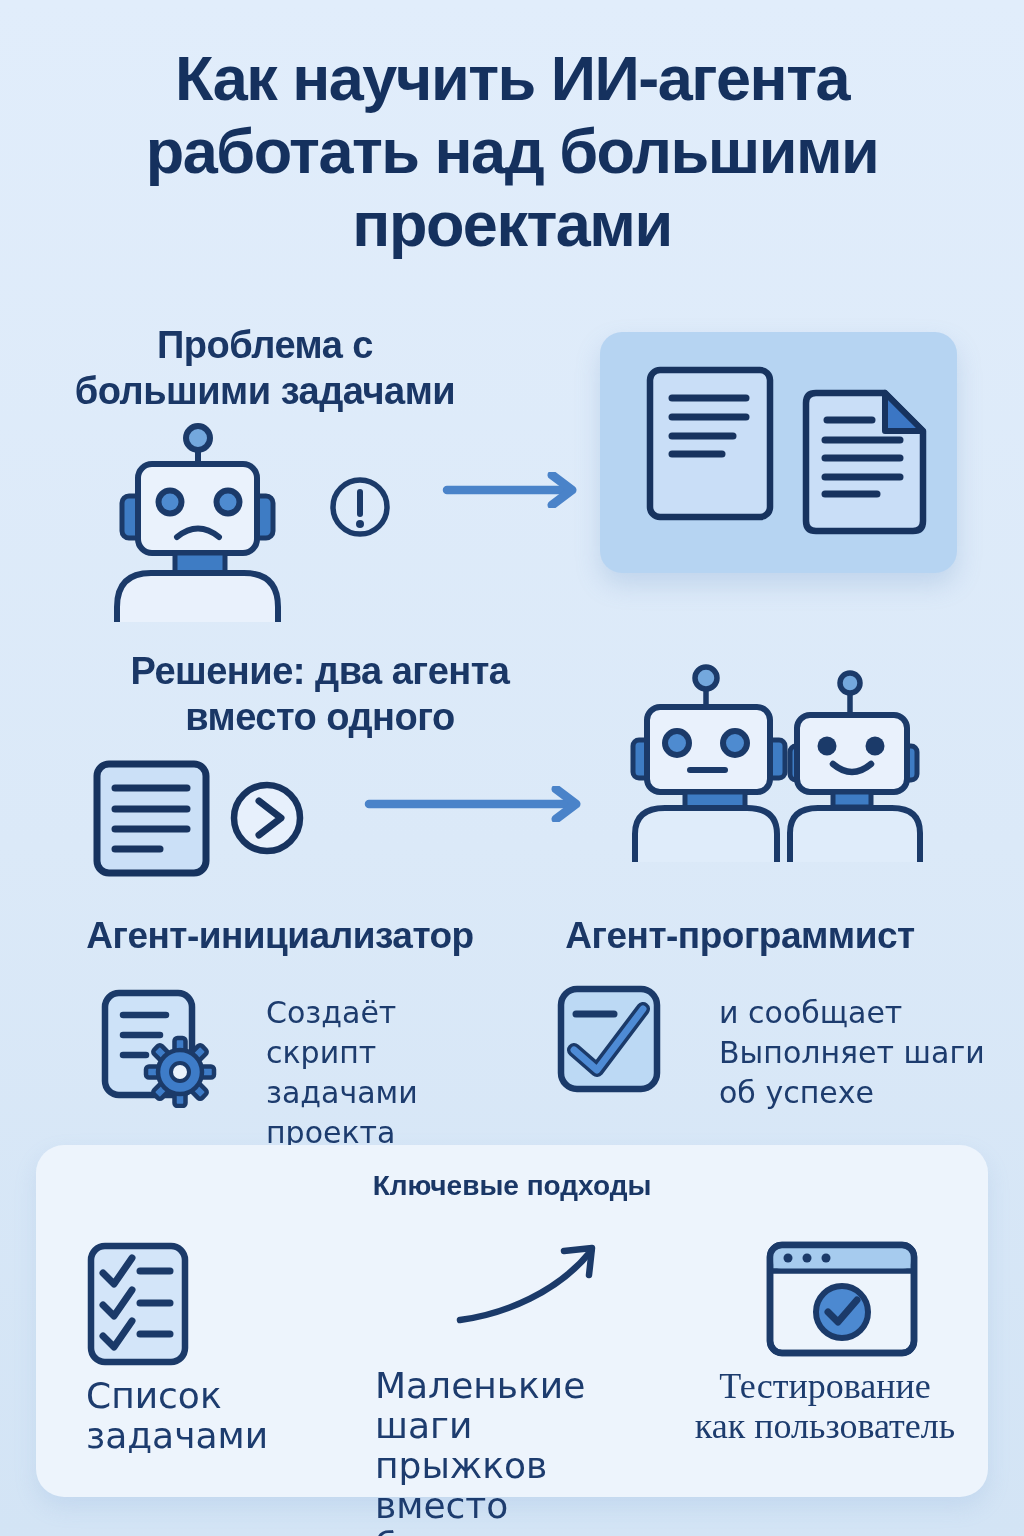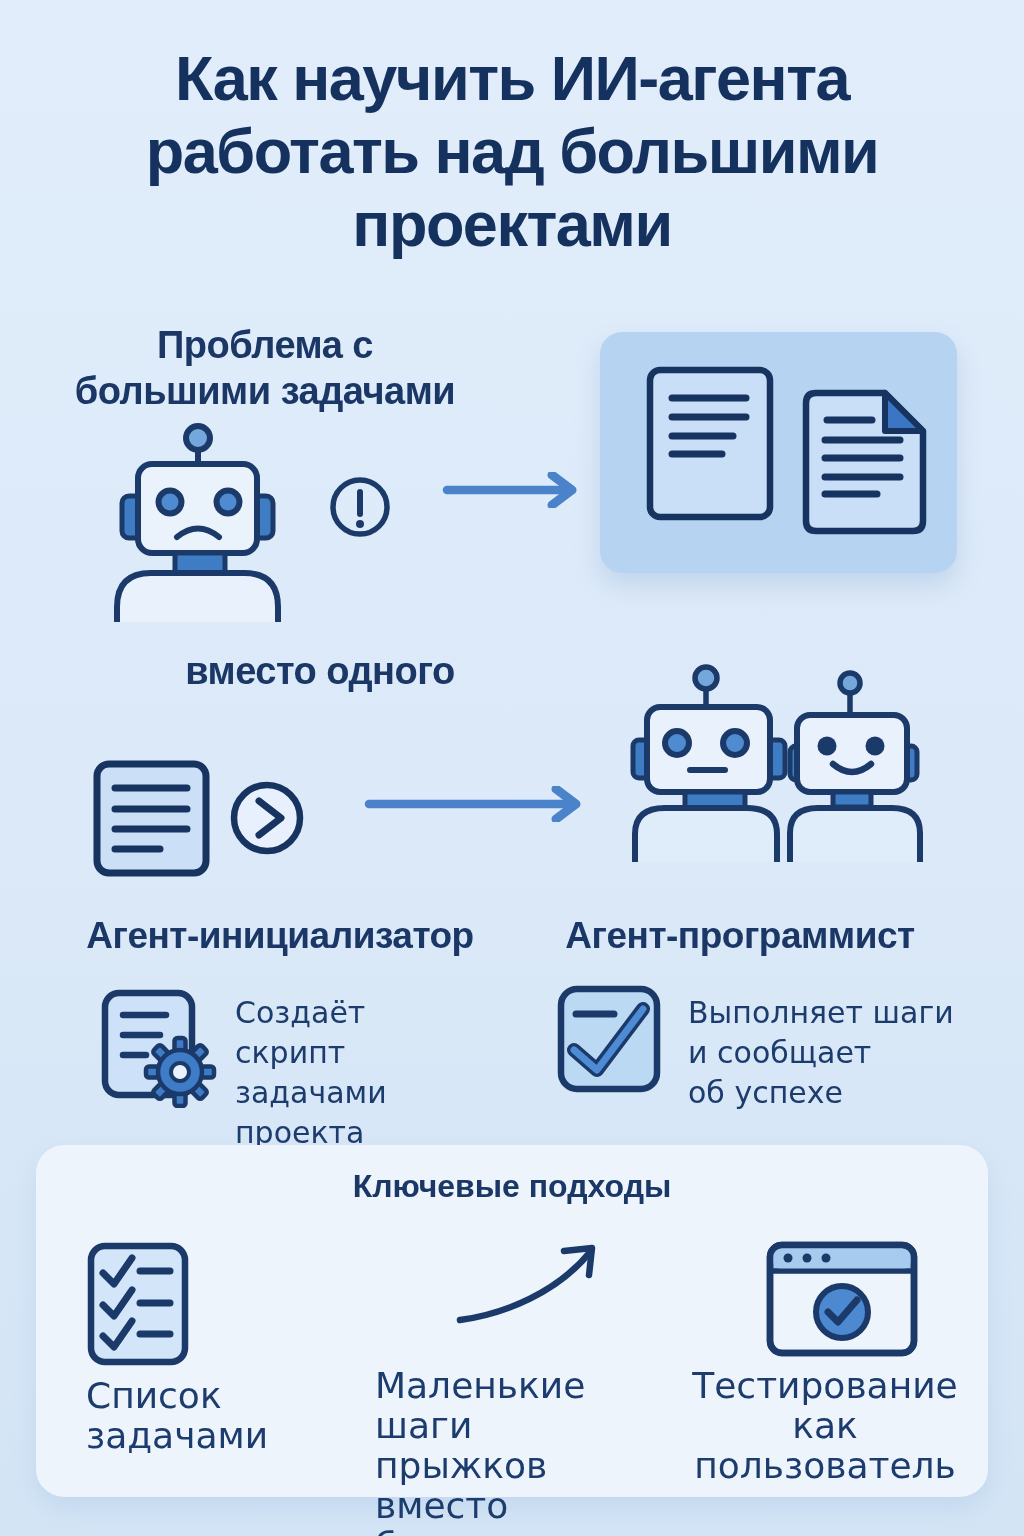--- a/index.html
+++ b/index.html
@@ -18,37 +18,37 @@
   .sec-heading{
     font-size:38px;line-height:46px;font-weight:700;color:#1a3766;text-align:center;
     letter-spacing:-0.5px;
   }
   .agent-title{
     font-size:37px;line-height:42px;font-weight:700;color:#1a3766;text-align:center;
     letter-spacing:-0.5px;
   }
   .desc{
     font-family:"DejaVu Sans",sans-serif;
-    font-size:30px;line-height:40px;font-weight:400;color:#1d3c6e;
+    font-size:30px;line-height:40px;font-weight:400;color:#1d3c6e;margin-left:31px;
   }
   .approach-label{
     font-family:"DejaVu Sans",sans-serif;
     font-size:36px;line-height:40px;font-weight:400;color:#1d3c6e;
   }
   .panel{
     left:600px;top:332px;width:357px;height:241px;border-radius:22px;
     background:#b6d4f2;box-shadow:0 12px 24px rgba(110,150,200,0.25);
   }
   .bottom-card{
     left:36px;top:1145px;width:952px;height:352px;border-radius:28px;
     background:#edf4fc;box-shadow:0 10px 22px rgba(120,160,210,0.18);
   }
   .card-heading{
     left:36px;top:1163px;width:952px;
-    font-size:32px;line-height:46px;font-weight:700;color:#1a3766;text-align:center;
+    font-size:28px;line-height:46px;font-weight:700;color:#1a3766;text-align:center;
   }
   svg{display:block;}
 </style>
 </head>
 <body>
 
 <div class="canvas">
 
   <h1 class="abs main-title" style="margin:0">
     <span style="display:block">Как научить ИИ-агента</span>
@@ -102,20 +102,21 @@
         <line x1="227" y1="88" x2="272" y2="88" stroke="#17335f" stroke-width="7" stroke-linecap="round"></line>
         <line x1="225" y1="108" x2="300" y2="108" stroke="#17335f" stroke-width="7" stroke-linecap="round"></line>
         <line x1="225" y1="126" x2="300" y2="126" stroke="#17335f" stroke-width="7" stroke-linecap="round"></line>
         <line x1="225" y1="145" x2="300" y2="145" stroke="#17335f" stroke-width="7" stroke-linecap="round"></line>
         <line x1="225" y1="162" x2="277" y2="162" stroke="#17335f" stroke-width="7" stroke-linecap="round"></line>
       </g>
     </svg>
   </div>
 
   <div class="abs sec-heading" style="left:95px;top:648px;width:450px;">
+    <span style="display:block">Решение: два агента</span>
     <span style="display:block">вместо одного</span>
   </div>
 
   <svg class="abs" style="left:93px;top:760px;" width="117" height="117" viewBox="0 0 117 117">
     <rect x="4" y="4" width="109" height="109" rx="12" fill="#cbe0f7" stroke="#17335f" stroke-width="7"></rect>
     <line x1="22" y1="28" x2="94" y2="28" stroke="#17335f" stroke-width="7" stroke-linecap="round"></line>
     <line x1="22" y1="49" x2="94" y2="49" stroke="#17335f" stroke-width="7" stroke-linecap="round"></line>
     <line x1="22" y1="69" x2="94" y2="69" stroke="#17335f" stroke-width="7" stroke-linecap="round"></line>
     <line x1="22" y1="89" x2="67" y2="89" stroke="#17335f" stroke-width="7" stroke-linecap="round"></line>
   </svg>
@@ -186,22 +187,22 @@
   </div>
 
   <svg class="abs" style="left:556px;top:984px;" width="106" height="110" viewBox="0 0 106 110">
     <rect x="5" y="5" width="96" height="100" rx="16" fill="#bcd9f4" stroke="#1b3a69" stroke-width="6.5"></rect>
     <line x1="20" y1="30" x2="58" y2="30" stroke="#1b3a69" stroke-width="7" stroke-linecap="round"></line>
     <polyline points="18,66 41,86 87,25" fill="none" stroke="#1b3a69" stroke-width="14" stroke-linecap="round" stroke-linejoin="round"></polyline>
     <polyline points="18,66 41,86 87,25" fill="none" stroke="#4e8bd5" stroke-width="7" stroke-linecap="round" stroke-linejoin="round"></polyline>
   </svg>
 
   <div class="abs desc" style="left:688px;top:993px;width:280px;">
+    <span style="display:block">и сообщает</span>
     <span style="display:block">Выполняет шаги</span>
-    <span style="display:block">и сообщает</span>
     <span style="display:block">об успехе</span>
   </div>
 
   <div class="abs bottom-card"></div>
   <div class="abs card-heading">Ключевые подходы</div>
 
   <svg class="abs" style="left:86px;top:1241px;" width="104" height="126" viewBox="0 0 104 126">
     <rect x="5" y="5" width="94" height="116" rx="14" fill="#d3e5f9" stroke="#1b3a69" stroke-width="6.5"></rect>
     <polyline points="17,32 28,43 46,17" fill="none" stroke="#1b3a69" stroke-width="7" stroke-linecap="round" stroke-linejoin="round"></polyline>
     <line x1="54" y1="30" x2="84" y2="30" stroke="#1b3a69" stroke-width="7" stroke-linecap="round"></line>
@@ -232,18 +233,18 @@
     <line x1="5" y1="30" x2="147" y2="30" stroke="#1b3a69" stroke-width="5"></line>
     <rect x="7" y="7" width="138" height="21" rx="8" fill="#a6cbee"></rect>
     <circle cx="22" cy="17" r="4.5" fill="#1b3a69"></circle>
     <circle cx="41" cy="17" r="4.5" fill="#1b3a69"></circle>
     <circle cx="60" cy="17" r="4.5" fill="#1b3a69"></circle>
     <rect x="4" y="4" width="144" height="108" rx="12" fill="none" stroke="#1b3a69" stroke-width="6.5"></rect>
     <line x1="5" y1="30" x2="147" y2="30" stroke="#1b3a69" stroke-width="5"></line>
     <circle cx="76" cy="71" r="26" fill="#4c89d1" stroke="#1b3a69" stroke-width="6"></circle>
     <polyline points="62,71 72,81 91,59" fill="none" stroke="#1b3a69" stroke-width="7" stroke-linecap="round" stroke-linejoin="round"></polyline>
   </svg>
-  <div class="abs approach-label center" style="left:672px;top:1366px;width:306px;">
+  <div class="abs approach-label center" style="left:672px;top:1366px;width:306px;font-family:Liberation Serif, serif;">
     <span style="display:block">Тестирование</span>
     <span style="display:block">как пользователь</span>
   </div>
 
 </div>
 
 </body></html>

